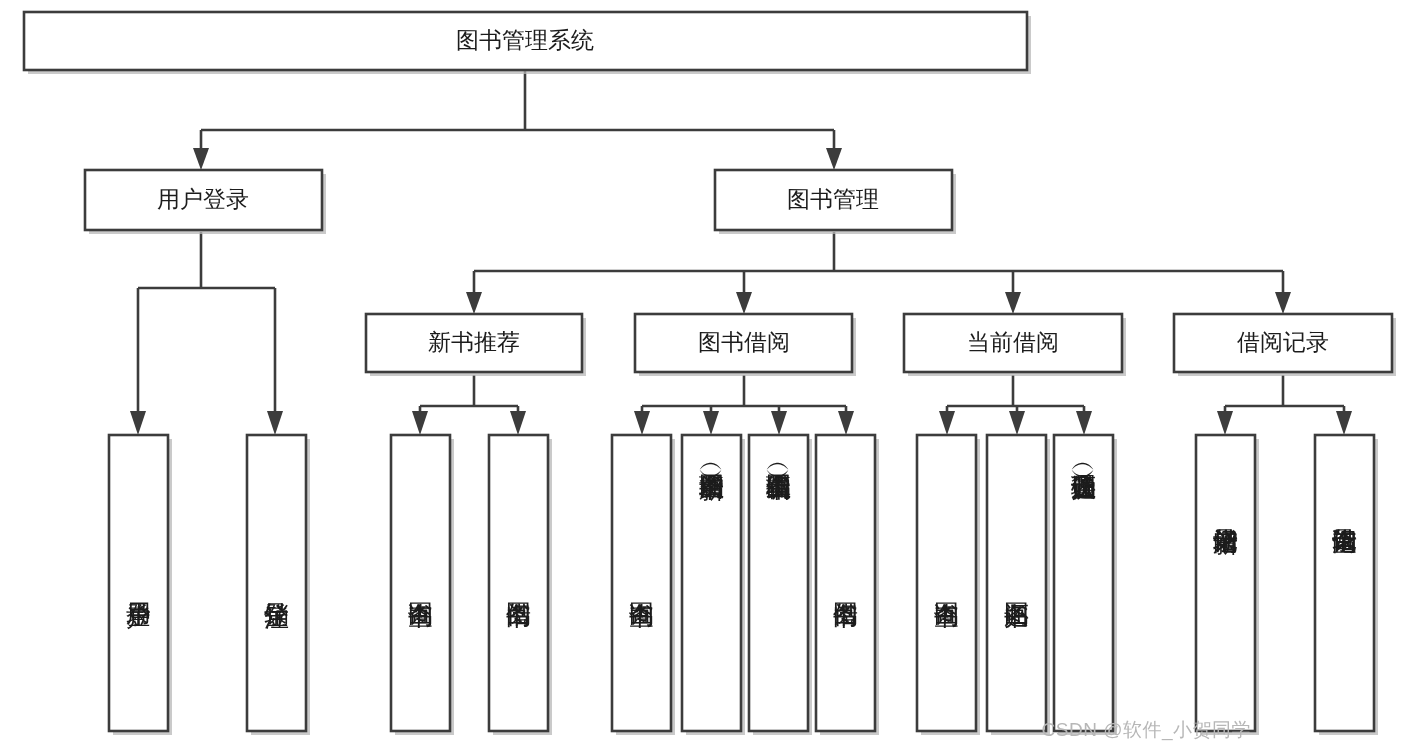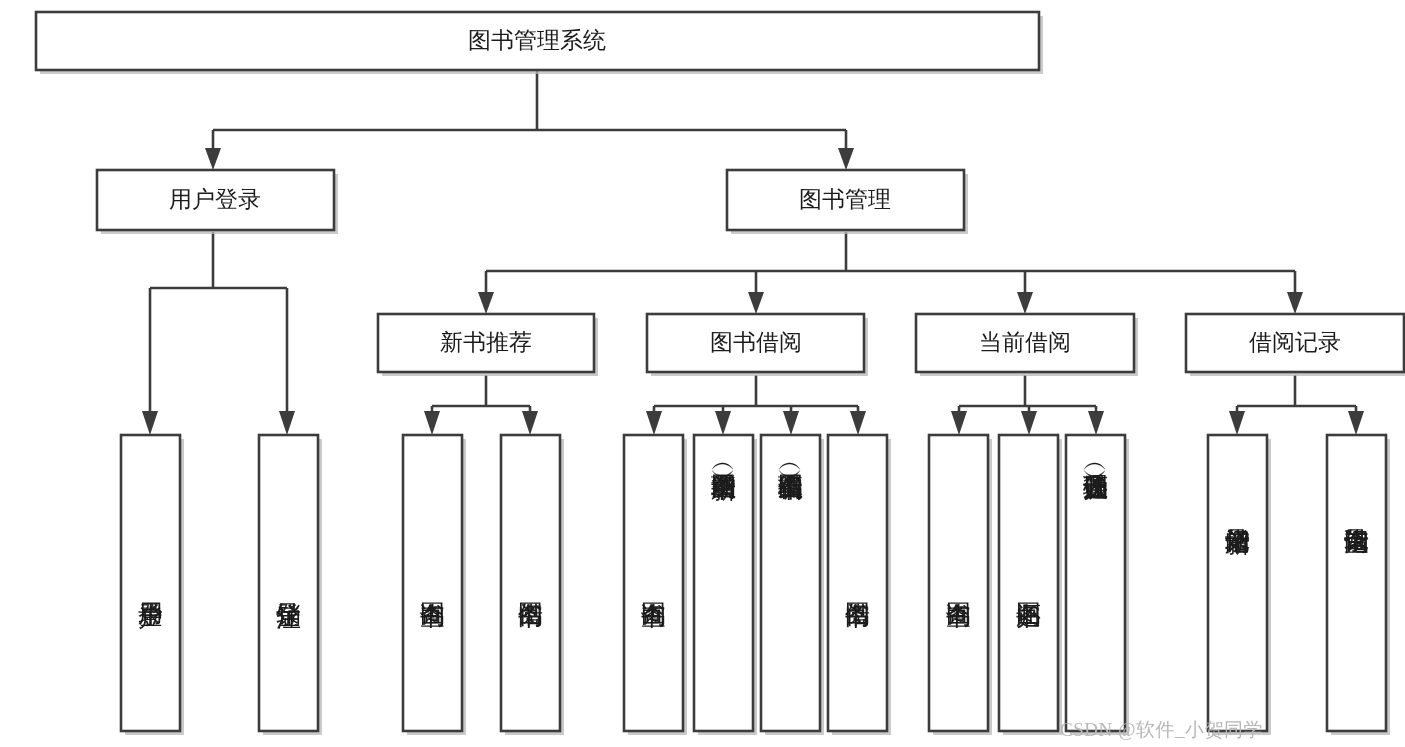--- a/index.html
+++ b/index.html
@@ -9,21 +9,21 @@
   }
   body {
     width: 1405px;
     height: 747px;
     font-family: "Liberation Sans", "DejaVu Sans", sans-serif;
     overflow: hidden;
     position: relative;
   }
   #diagram-root {
     position: absolute;
-    left: 16px; top: 0;
+    left: 4px; top: 0;
     width: 1255px;
     height: 747px;
   }
   svg.flowchart {
     display: block;
     width: 1405px;
     height: 747px;
   }
   .node-box {
     fill: #ffffff;
@@ -53,21 +53,21 @@
   .node-label-vert {
     font-family: "Liberation Sans", "DejaVu Sans", sans-serif;
     fill: #1c1c1c;
     font-size: 25px;
     text-anchor: middle;
   }
   .watermark {
     position: absolute;
     right: 8px;
     bottom: 4px;
-    font-family: Liberation Serif, serif;
+    font-family: Liberation Sans, sans-serif;
     font-size: 19px;
     color: #b7b7b7;
     letter-spacing: 0.5px;
     white-space: nowrap;
     pointer-events: none;
   }
 </style>
 </head>
 <body>
 

